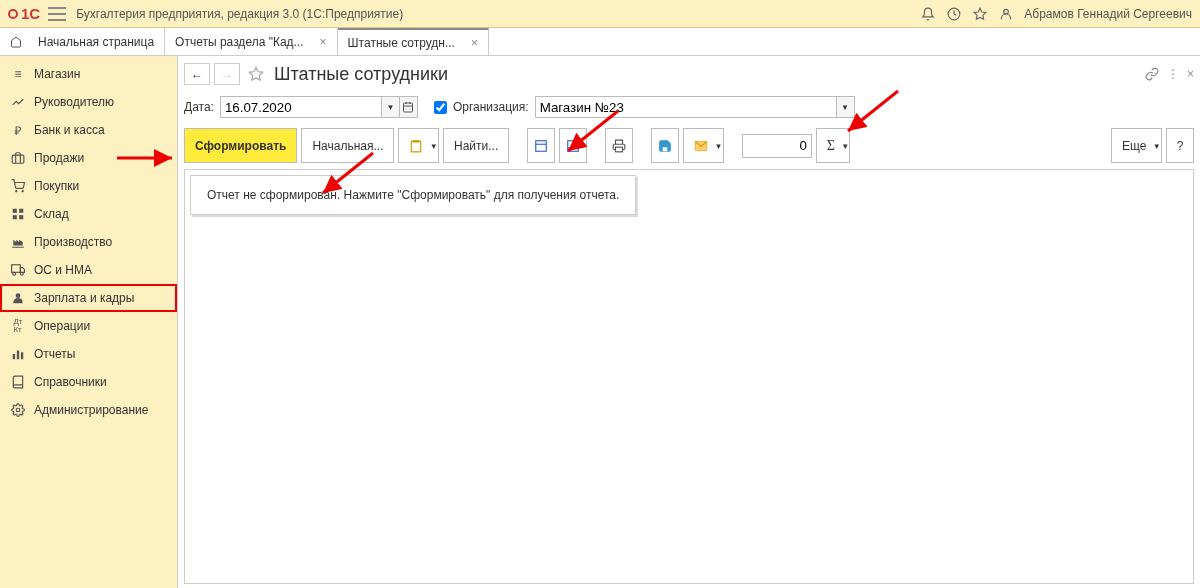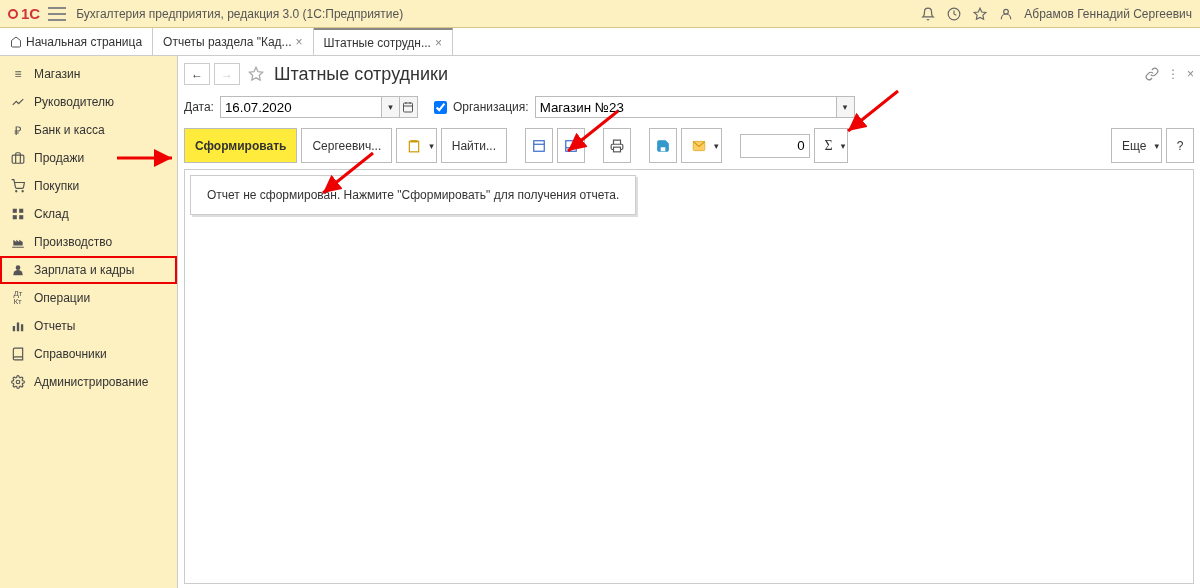--- a/index.html
+++ b/index.html
@@ -6,21 +6,21 @@
 body { font-size: 12px; color: #333; background: #fff; }
 .header { height: 28px; background: #fdf0c1; border-bottom: 1px solid #d8c786; display: flex; align-items: center; padding: 0 8px; }
 .logo { font-weight: bold; color: #d13438; font-size: 14px; margin-right: 8px; display:flex; align-items:center; }
 .logo-circle { display:inline-block; width:10px; height:10px; border:2px solid #d13438; border-radius:50%; margin-right:3px;}
 .hamburger { width: 18px; height: 14px; margin-right: 10px; display: flex; flex-direction: column; justify-content: space-between; cursor: pointer; }
 .hamburger span { height: 2px; background: #888; }
 .header-title { color: #555; font-size: 12px; }
 .header-right { margin-left: auto; display: flex; align-items: center; gap: 10px; justify-content: flex-end; }
 .header-icon { cursor: pointer; color: #666; width:16px; height:16px; display:flex; align-items:center; justify-content:center; }
 .tabs-bar { height: 28px; background: #fff; border-bottom: 1px solid #ccc; display: flex; align-items: stretch; }
-.tab { border-right: 1px solid #ccc; padding: 0 10px; display: flex; align-items: center; gap: 4px; cursor: pointer; font-size: 12px; color: #333; }
+.tab { border-right: 1px solid #ccc; padding: 0 10px; display: flex; align-items: center; gap: 16px; cursor: pointer; font-size: 12px; color: #333; }
 .tab.home { background: #fff; }
 .tab.active { border-top: 2px solid #888; background: #fff; }
 .tab .close { color: #888; font-size: 12px; }
 .layout { display: flex; height: calc(588px - 28px - 28px); }
 .sidebar { width: 178px; background: #fdf0c1; border-right: 1px solid #ccc; padding: 4px 0; }
 .nav-item { display: flex; align-items: center; padding: 6px 10px; cursor: pointer; color: #333; font-size: 12px; gap:8px; }
 .nav-item.highlighted { border: 2px solid #e00; padding: 4px 8px; }
 .nav-icon { width: 16px; height: 16px; display:flex; align-items:center; justify-content:center; color:#555; }
 .main { flex: 1; display: flex; flex-direction: column; padding: 4px 6px; position: relative; }
 .topbar { display: flex; align-items: center; gap: 4px; height: 28px; }
@@ -157,20 +157,31 @@
       <span>Склад</span>
     </div>
     <div class="nav-item">
       <span class="nav-icon">
           <svg width="14" height="14" viewBox="0 0 24 24" fill="currentColor">
             <path d="M2 20h20v2H2zM4 18V8l5 4V8l5 4V8l6 4v6H4z"></path>
           </svg>
         </span>
       <span>Производство</span>
     </div>
+    <div class="nav-item">
+      <span class="nav-icon">
+          <svg width="14" height="14" viewBox="0 0 24 24" fill="none" stroke="currentColor" stroke-width="2">
+            <rect x="1" y="3" width="15" height="13"></rect>
+            <polygon points="16 8 20 8 23 11 23 16 16 16 16 8"></polygon>
+            <circle cx="5.5" cy="18.5" r="2.5"></circle>
+            <circle cx="18.5" cy="18.5" r="2.5"></circle>
+          </svg>
+        </span>
+      <span>ОС и НМА</span>
+    </div>
     <div class="nav-item highlighted">
       <span class="nav-icon">
           <svg width="14" height="14" viewBox="0 0 24 24" fill="currentColor">
             <circle cx="12" cy="8" r="4"></circle>
             <path d="M4 21v-1a8 8 0 0116 0v1z"></path>
           </svg>
         </span>
       <span>Зарплата и кадры</span>
     </div>
     <div class="nav-item">
@@ -250,21 +261,21 @@
         <input type="text" style="width: 300px;" value="Магазин №23">
         <div class="field-btn">▾</div>
       </div>
     </div>
 
     <div class="toolbar">
       <div class="btn primary">
         <span>Сформировать</span>
       </div>
       <div class="btn">
-        <span>Сергеевич...</span>
+        <span>Начальная...</span>
       </div>
       <div class="btn split">
         <span style="color:#c90">
           <svg width="14" height="14" viewBox="0 0 24 24" fill="currentColor">
               <rect x="6" y="2" width="12" height="4"></rect>
               <rect x="4" y="4" width="16" height="18" fill="none" stroke="currentColor" stroke-width="2"></rect>
             </svg>
         </span>
         <span class="caret">▾</span>
       </div>

